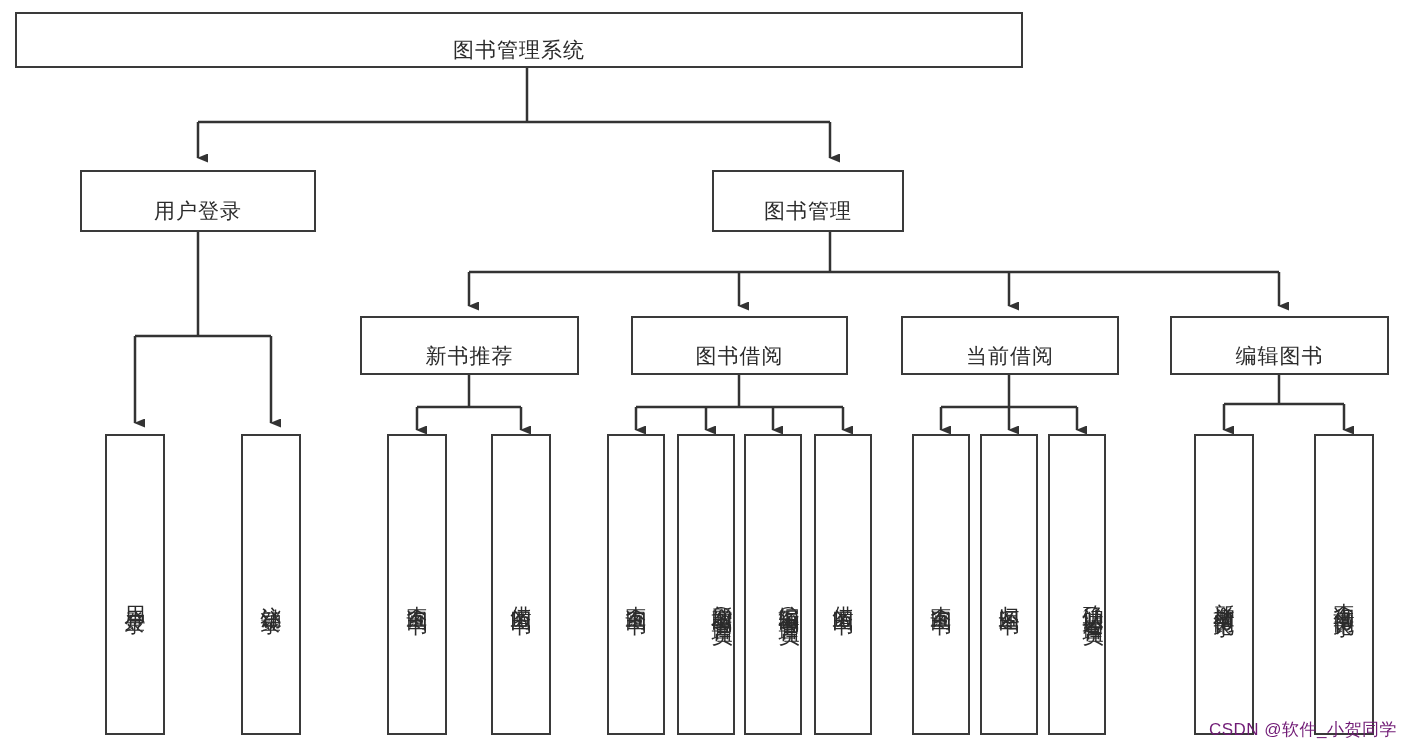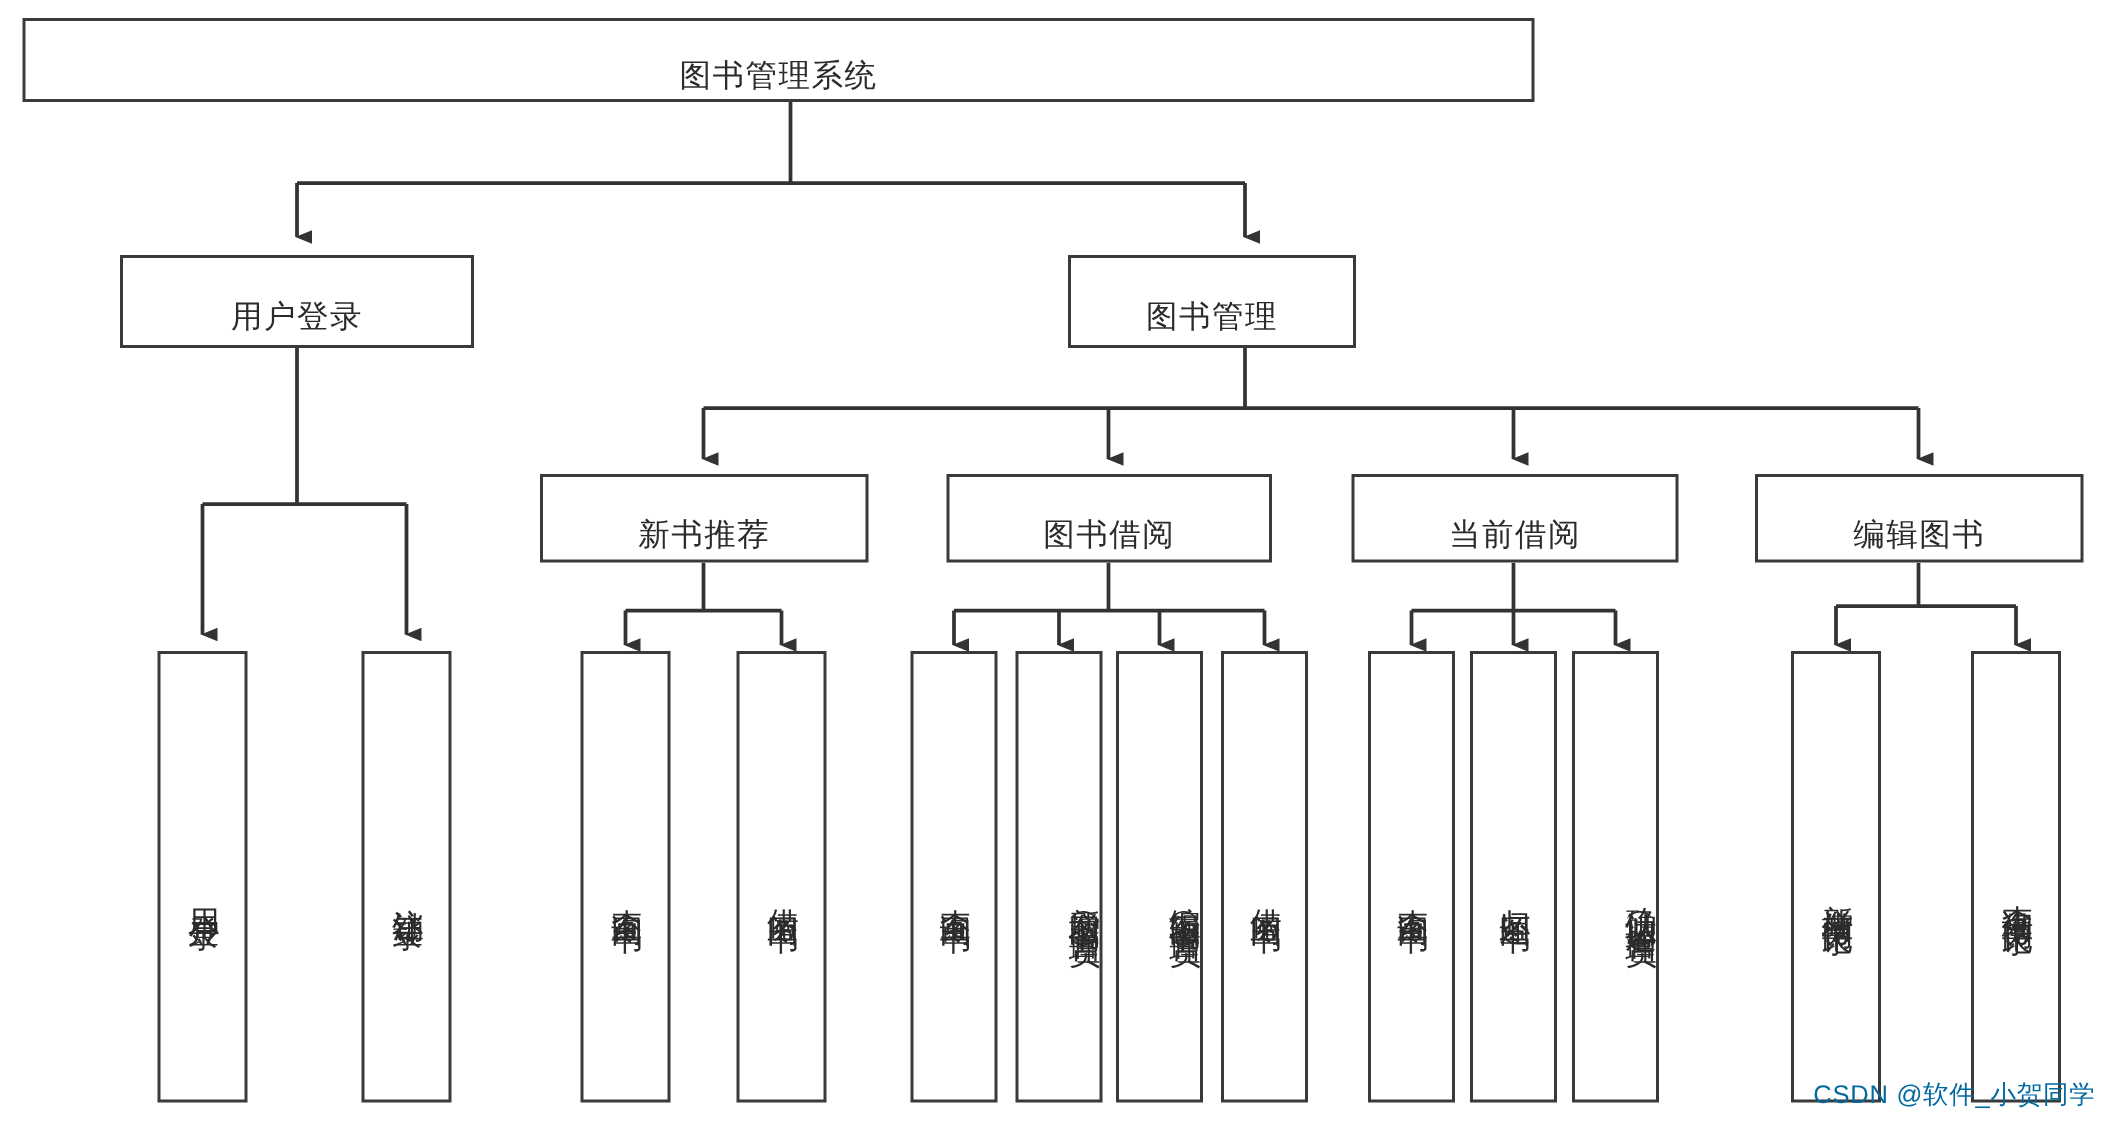--- a/index.html
+++ b/index.html
@@ -56,21 +56,21 @@
     top: 0;
     width: 1405px;
     height: 747px;
     pointer-events: none;
   }
   .watermark {
     position: absolute;
     right: 8px;
     bottom: 6px;
     font-size: 17px;
-    color: #0369a1;
+    color: #701a75;
     letter-spacing: 0.5px;
     white-space: nowrap;
   }
 </style>
 </head>
 <body>
 
 <div id="canvas">
 
   <svg class="edges" viewBox="0 0 1405 747">

